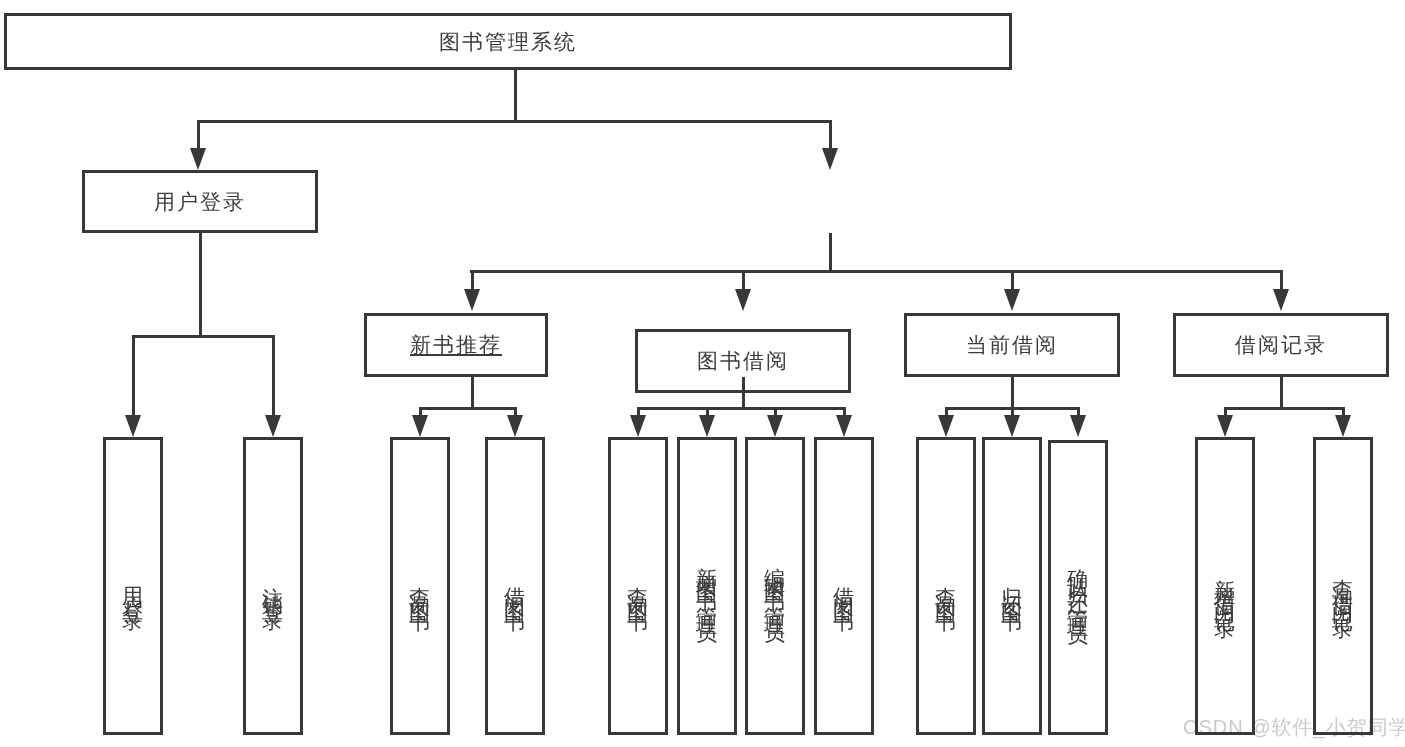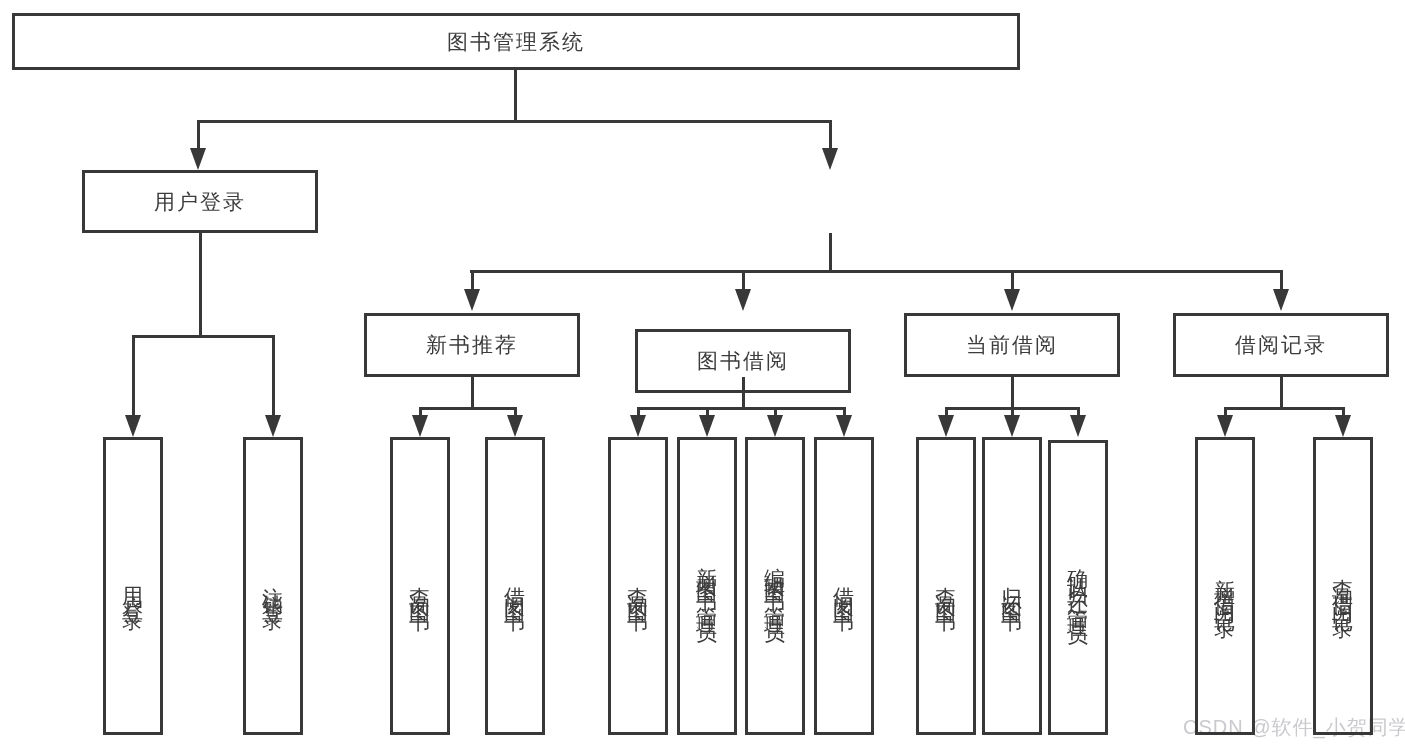--- a/index.html
+++ b/index.html
@@ -48,21 +48,21 @@
     white-space: nowrap;
     mix-blend-mode: darken;
     z-index: 5;
   }
 </style>
 </head>
 <body>
 
 <div class="canvas">
 
-  <div class="box hbox" style="left:12px; top:13px; width:1008px; height:57px;">图书管理系统</div>
+  <div class="box hbox" style="left:4px; top:13px; width:1008px; height:57px;">图书管理系统</div>
 
   <div class="vline" style="left:514px; top:70px; height:53px;"></div>
   <div class="hline" style="left:197px; top:120px; width:635px;"></div>
   <div class="vline" style="left:197px; top:120px; height:32px;"></div>
   <div class="arrow" style="left:190px; top:148px;"></div>
   <div class="vline" style="left:829px; top:120px; height:32px;"></div>
   <div class="arrow" style="left:822px; top:148px;"></div>
 
   <div class="box hbox" style="left:82px; top:170px; width:236px; height:63px;">用户登录</div>
 
@@ -77,21 +77,21 @@
   <div class="hline" style="left:470px; top:270px; width:813px;"></div>
   <div class="vline" style="left:471px; top:270px; height:23px;"></div>
   <div class="arrow" style="left:464px; top:289px;"></div>
   <div class="vline" style="left:742px; top:270px; height:23px;"></div>
   <div class="arrow" style="left:735px; top:289px;"></div>
   <div class="vline" style="left:1011px; top:270px; height:23px;"></div>
   <div class="arrow" style="left:1004px; top:289px;"></div>
   <div class="vline" style="left:1280px; top:270px; height:23px;"></div>
   <div class="arrow" style="left:1273px; top:289px;"></div>
 
-  <div class="box hbox" style="left:364px; top:313px; width:216px; height:64px;">新书推荐</div>
+  <div class="box hbox" style="left:364px; top:313px; width:184px; height:64px;text-decoration:underline;">新书推荐</div>
   <div class="box hbox" style="left:635px; top:329px; width:216px; height:64px;">图书借阅</div>
   <div class="box hbox" style="left:904px; top:313px; width:216px; height:64px;">当前借阅</div>
   <div class="box hbox" style="left:1173px; top:313px; width:216px; height:64px;">借阅记录</div>
 
   <div class="vline" style="left:471px; top:377px; height:32px;"></div>
   <div class="hline" style="left:419px; top:407px; width:98px;"></div>
   <div class="vline" style="left:419px; top:407px; height:10px;"></div>
   <div class="arrow" style="left:412px; top:415px;"></div>
   <div class="vline" style="left:514px; top:407px; height:10px;"></div>
   <div class="arrow" style="left:507px; top:415px;"></div>

